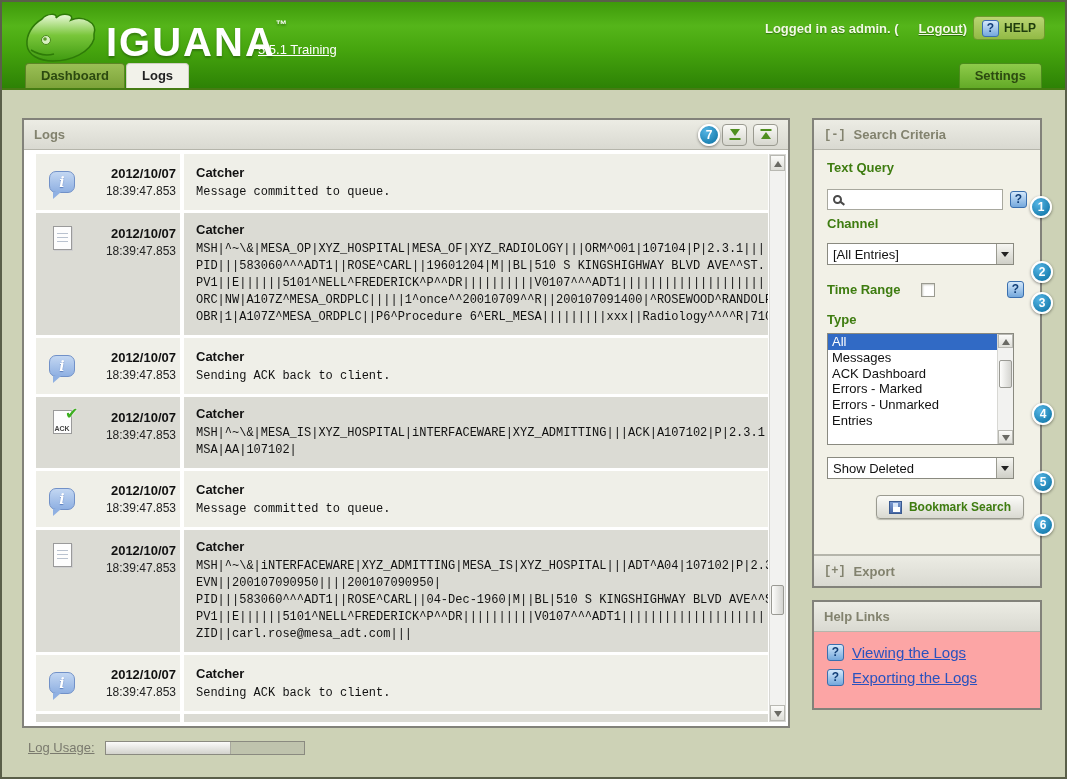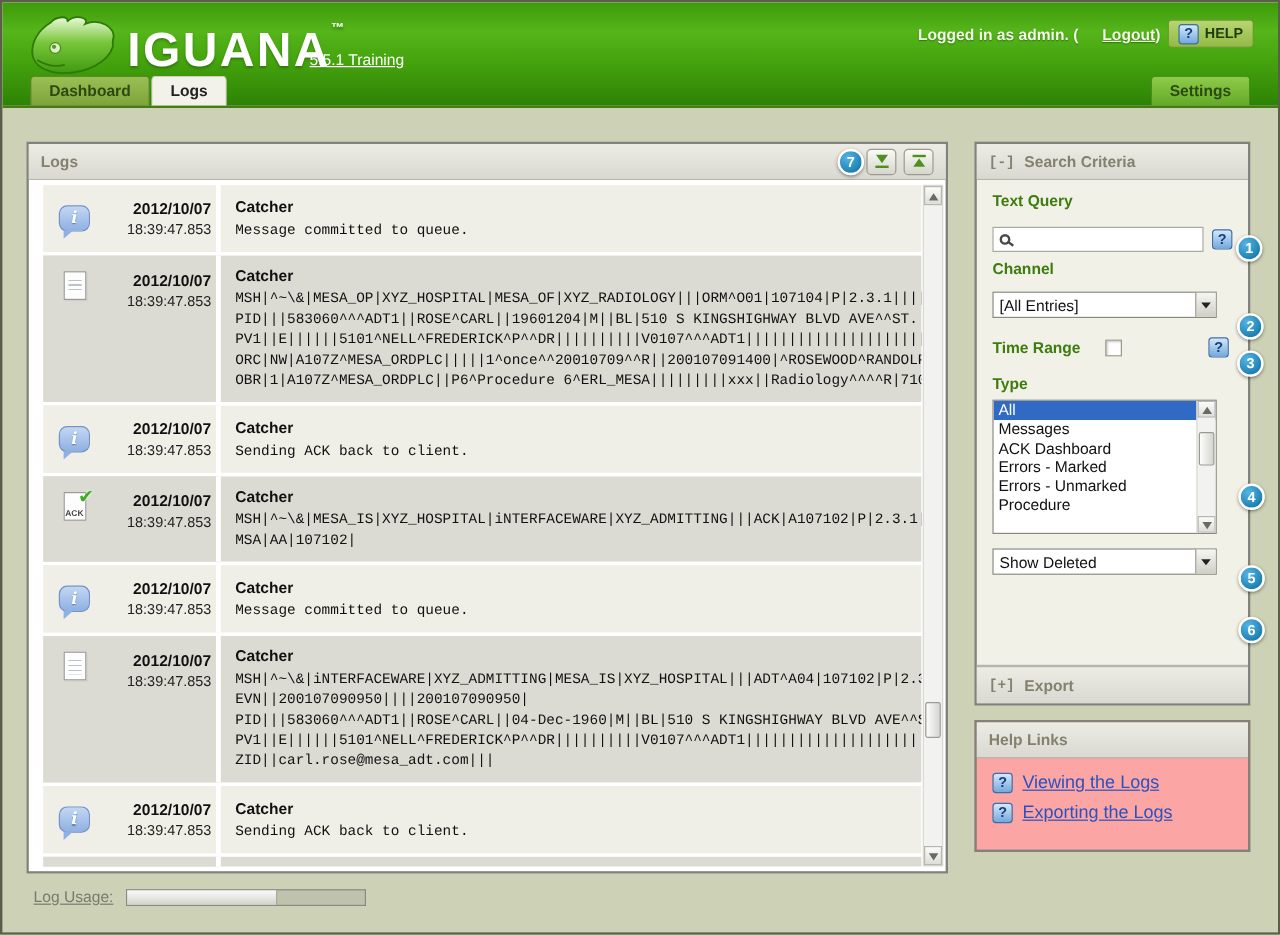--- a/index.html
+++ b/index.html
@@ -406,39 +406,45 @@
         <span class="qicon">?</span>
       </div>
 
       <div class="glabel mt14">Type</div>
       <div class="listbox">
         <div class="litem selected">All</div>
         <div class="litem">Messages</div>
         <div class="litem">ACK Dashboard</div>
         <div class="litem">Errors - Marked</div>
         <div class="litem">Errors - Unmarked</div>
-        <div class="litem">Procedure</div>
+        <div class="litem">Entries</div>
         <div class="lb-scroll">
           <div class="sbtn up">
               <span class="arr"></span>
             </div>
           <div class="sthumb"></div>
           <div class="sbtn down">
               <span class="arr"></span>
             </div>
         </div>
       </div>
 
       <div class="sel mt12">
         <span class="val">Show Deleted</span>
         <span class="dd">
             <span class="dd-arrow"></span>
           </span>
       </div>
 
+      <div class="bookmark-row">
+        <button class="bookmark-btn">
+          <span class="floppy"></span>
+          <span>Bookmark Search</span>
+        </button>
+      </div>
     </div>
     <div class="export-band">
       <span class="toggle">[+]</span>
       <span>Export</span>
     </div>
   </div>
 
   <div class="panel help-panel">
     <div class="panel-head">
       <span>Help Links</span>

